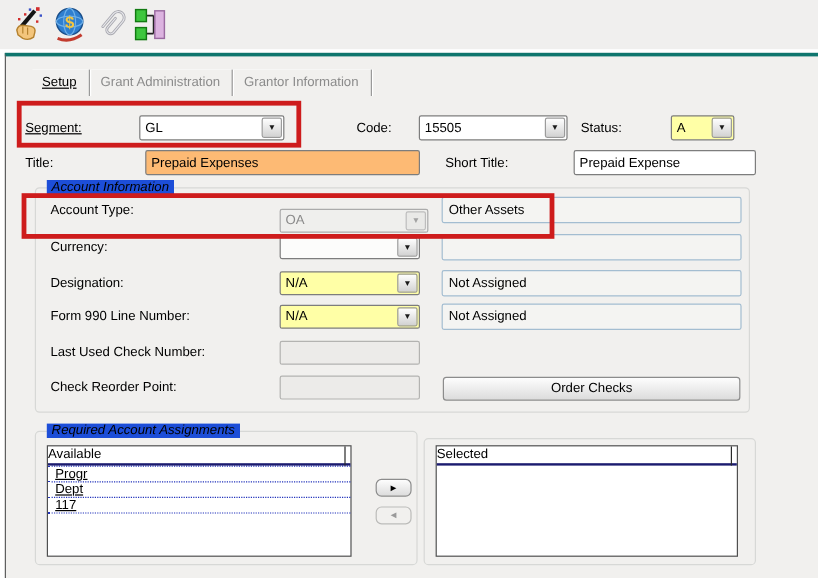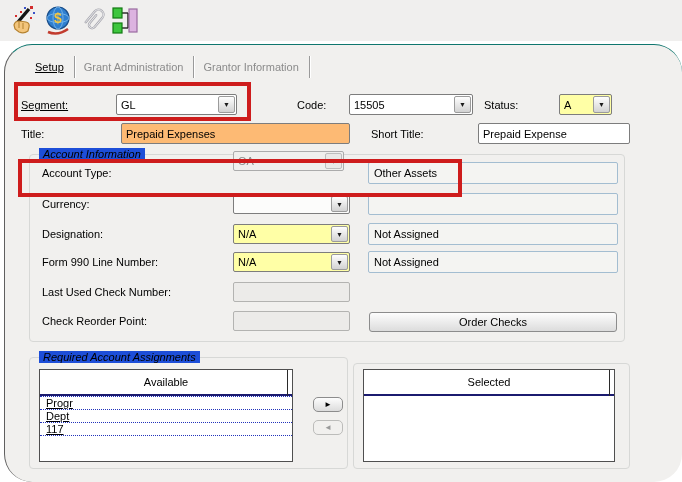--- a/index.html
+++ b/index.html
@@ -5,21 +5,21 @@
   * { margin:0; padding:0; box-sizing:border-box; }
   html,body { width:682px; height:482px; background:#ffffff; overflow:hidden;
               font-family:"Liberation Sans", sans-serif; font-size:11px; color:#000; }
 
   
   .toolbar { position:absolute; left:0; top:0; width:682px; height:41px; background:#f0efee; }
   .tool-btn { position:absolute; top:5px; width:30px; height:31px; cursor:pointer; }
 
   
   .panel { position:absolute; left:4px; top:44px; width:678px; height:438px;
-           background:#f1f0ee; border-top:1px solid #0f766e; border-left:1px solid #5f5f5f;border-radius:28px; }
+           background:#f1f0ee; border-top:3px solid #0f766e; border-left:1px solid #5f5f5f; }
 
   
   .tabbar { position:absolute; left:21px; top:11px; height:22px; display:flex; align-items:center; }
   .tab { padding:3px 10px 3px 9px; height:22px; display:flex; align-items:center; cursor:pointer;
          border-right:1px solid #9a9a9a; box-shadow:1px 0 0 #ffffff; color:#8b8b8b; white-space:nowrap; }
   .tab.active { color:#000; }
   .tab.active span { text-decoration:underline; }
 
   .lbl { position:absolute; white-space:nowrap; }
 
@@ -52,22 +52,22 @@
 
   
   .btn { position:absolute; background:linear-gradient(#fdfdfd,#dcdcdc); border:1px solid #8c8c8c;
          border-radius:3px; display:flex; align-items:center; justify-content:center; cursor:pointer; }
   .arrowmove { width:30px; height:15px; border-radius:5px; font-size:8px; }
   .arrowmove.dim { border-color:#bcbcba; background:#f1f0ee; color:#9a9a9a; }
   .mirror { transform:scaleX(-1); display:inline-block; }
 
   
   .listtable { position:absolute; background:#fff; border:1px solid #4f4f4f; }
-  .listhead { position:relative; height:26px; border-bottom:2px solid #1b1b6f; display:flex;
-              align-items:center; justify-content:center; }
+  .listhead { position:relative; height:16px; border-bottom:2px solid #1b1b6f; display:flex;
+              align-items:center; justify-content:flex-start; }
   .head-divider { position:absolute; right:4px; top:0; bottom:-2px; width:1px; background:#2a2a2a; }
   .listbody { border-top:1px dotted #2233bb; }
   .list-row { height:13px; line-height:13px; padding:0 6px; border-bottom:1px dotted #2233bb; cursor:default;text-decoration:underline; }
 </style>
 </head>
 <body>
 
 <div class="toolbar">
   <div class="tool-btn" style="left:7px;">
     <svg width="30" height="31" viewBox="0 0 30 31">
@@ -146,21 +146,21 @@
 
   <div class="lbl" style="left:16px; top:83px;">Title:</div>
   <input class="tin yellow" style="left: 116px; top: 78px; width: 229px;" value="Prepaid Expenses">
   <div class="lbl" style="left:366px; top:83px;">Short Title:</div>
   <input class="tin" style="left: 473px; top: 78px; width: 152px;" value="Prepaid Expense">
 
   <div class="groupbox" style="left:24px; top:109px; width:596px; height:188px;"></div>
   <div class="legend" style="left:34px; top:103px;">Account Information</div>
 
   <div class="lbl" style="left:37px; top:122px;">Account Type:</div>
-  <div class="combo disabled" style="left:228px; top:106px; width:111px; height:20px;">
+  <div class="combo disabled" style="left:228px; top:127px; width:124px; height:20px;">
     <span>OA</span>
     <span class="arrow-btn">▼</span>
   </div>
   <div class="rofield" style="left:363px; top:117px; width:250px;">Other Assets</div>
 
   <div class="lbl" style="left:37px; top:153px;">Currency:</div>
   <div class="combo" style="left:228px; top:149px; width:117px; height:20px; background:#fcfcfb;">
     <span></span>
     <span class="arrow-btn">▼</span>
   </div>

